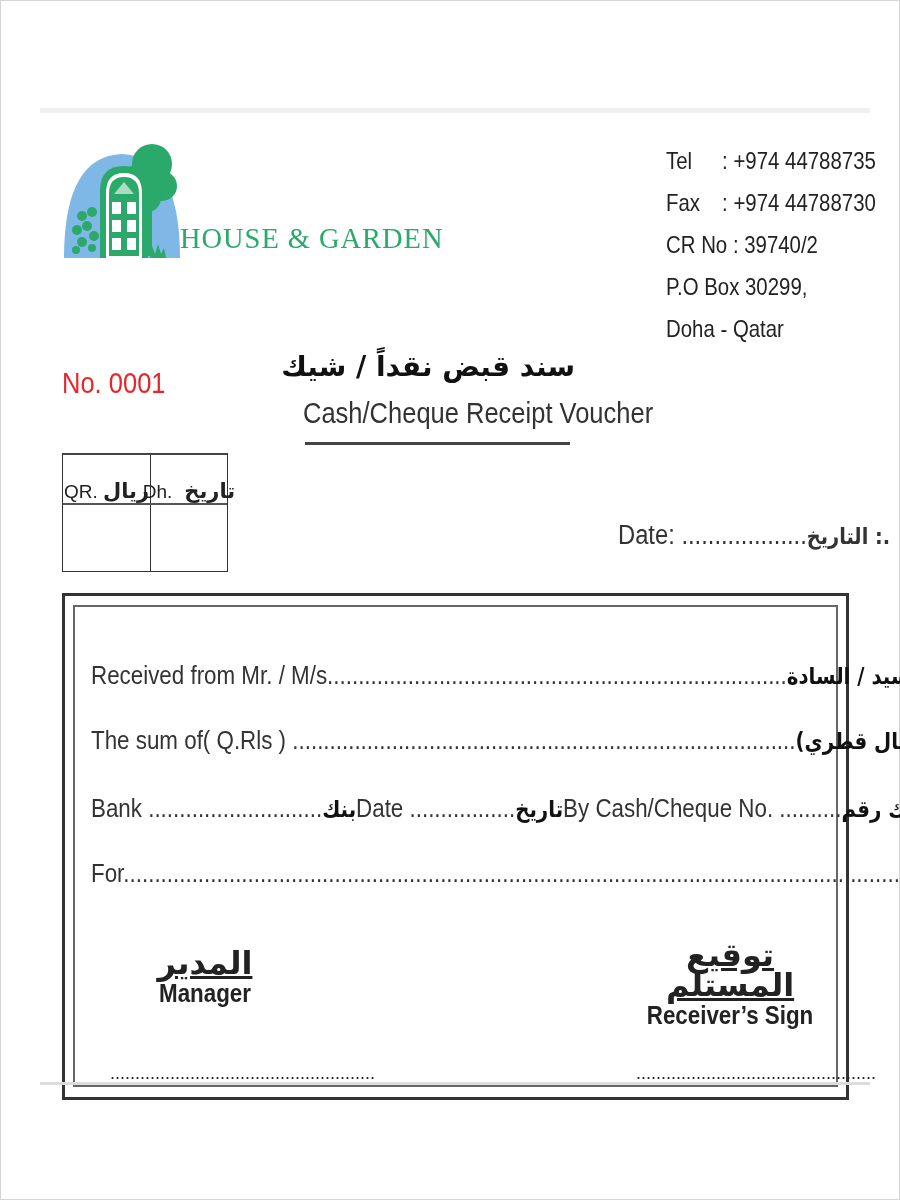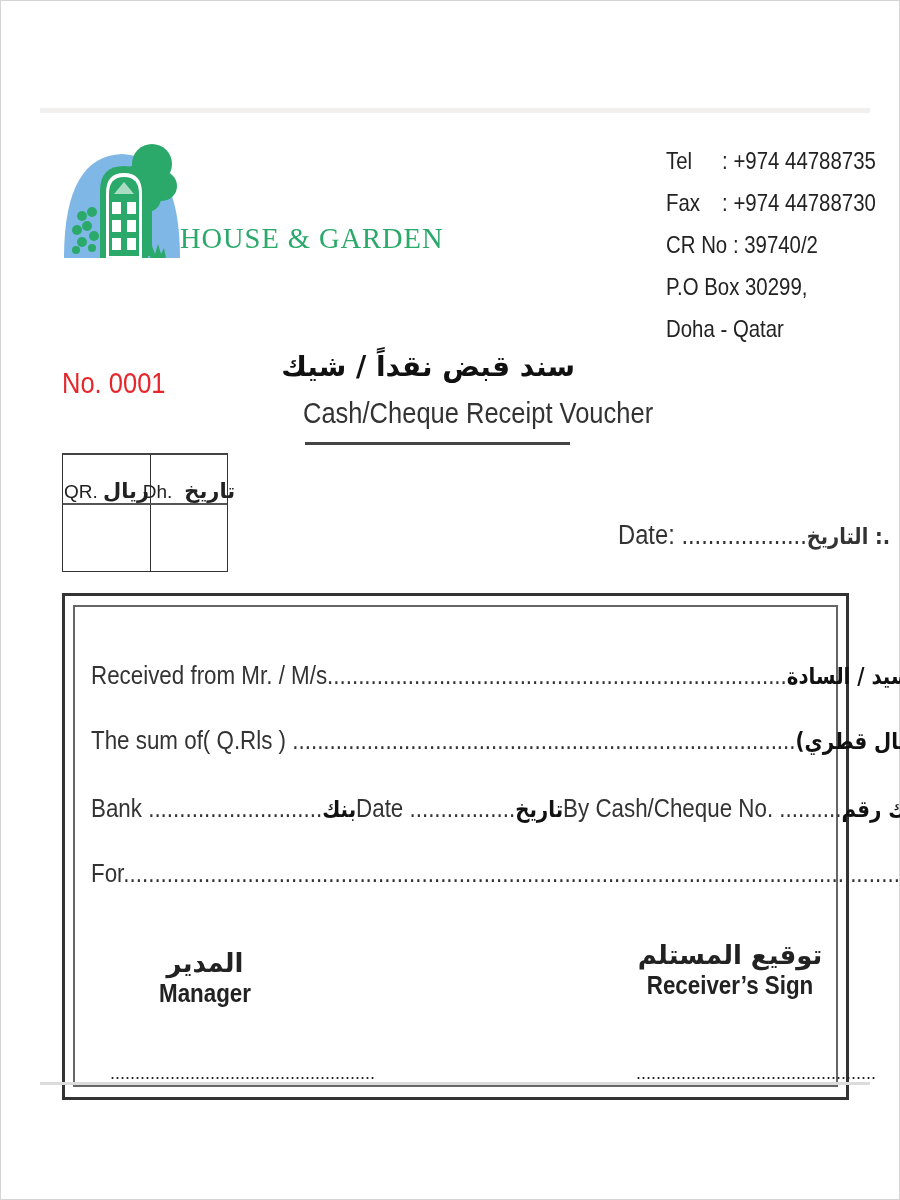--- a/index.html
+++ b/index.html
@@ -36,21 +36,21 @@
   .inner-box { position: absolute; left: 8px; top: 9px; width: 765px; height: 482px; border: 2px solid #666; }
 
   .field { position: absolute; left: 91px; font-size: 26px; color: #333; white-space: nowrap; transform: scaleX(0.86); transform-origin: left; }
   .field .ar { font-family: "DejaVu Sans", sans-serif; font-weight: bold; font-size: 23px; color: #111; }
   .f1 { top: 660px; }
   .f2 { top: 725px; }
   .f3 { top: 793px; }
   .f4 { top: 858px; }
 
   .sig { position: absolute; text-align: center; font-weight: bold; color: #222; }
-  .sig .ar { font-family: "DejaVu Sans", sans-serif; font-size: 26px; display: block; line-height: 30px; }
+  .sig .ar { font-family: "DejaVu Sans", sans-serif; font-size: 32px; display: block; line-height: 30px; text-decoration: underline; }
   .sig .en { font-size: 26px; display: block; transform: scaleX(0.86); line-height: 30px; }
   .sig-manager { left: 140px; top: 948px; width: 130px; }
   .sig-receiver { left: 630px; top: 940px; width: 200px; text-align: center; }
 
   .dots-line { position: absolute; top: 1063px; height: 16px; font-size: 18px; letter-spacing: 0px; color: #222; overflow: hidden; white-space: nowrap; }
   .dl1 { left: 110px; width: 266px; }
   .dl2 { left: 636px; width: 240px; }
 </style>
 </head>
 <body>

